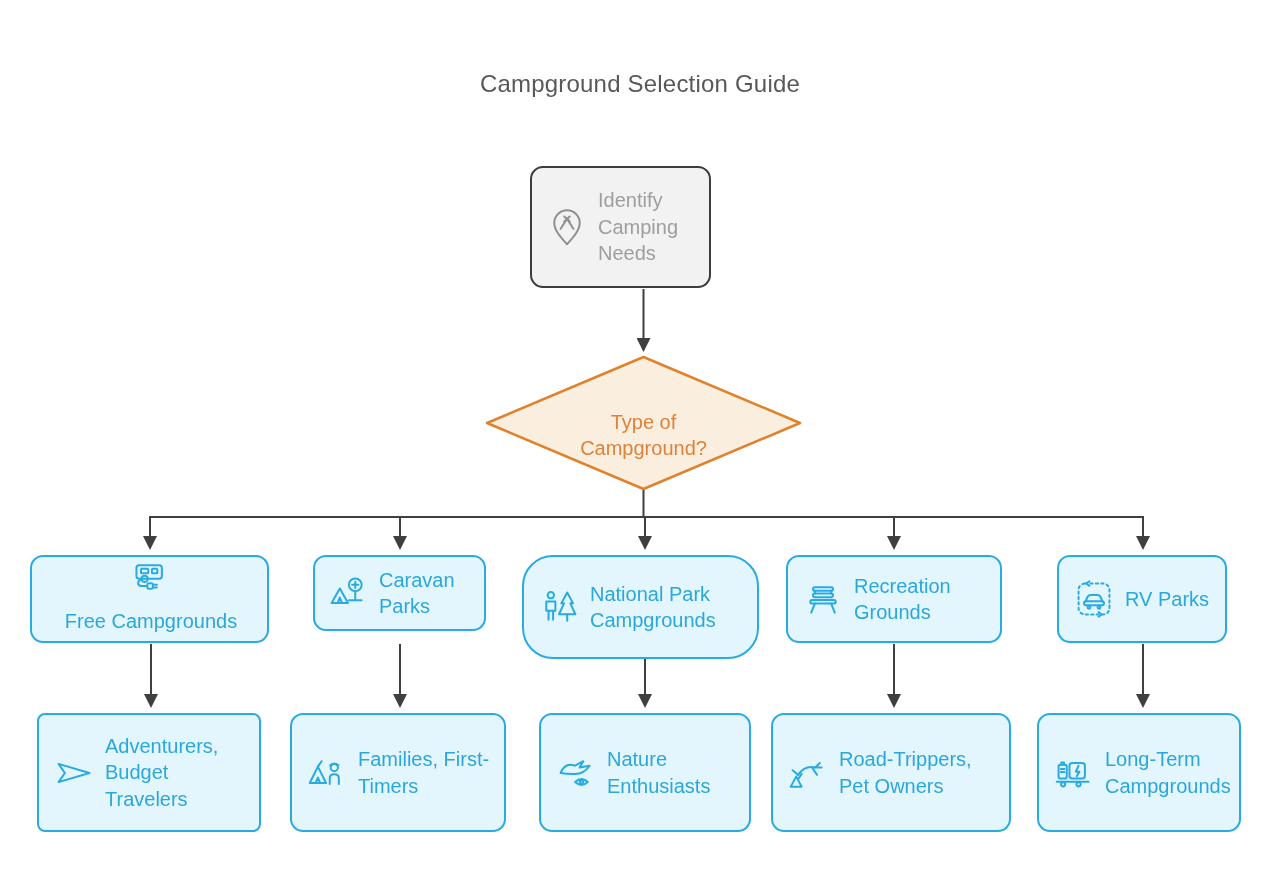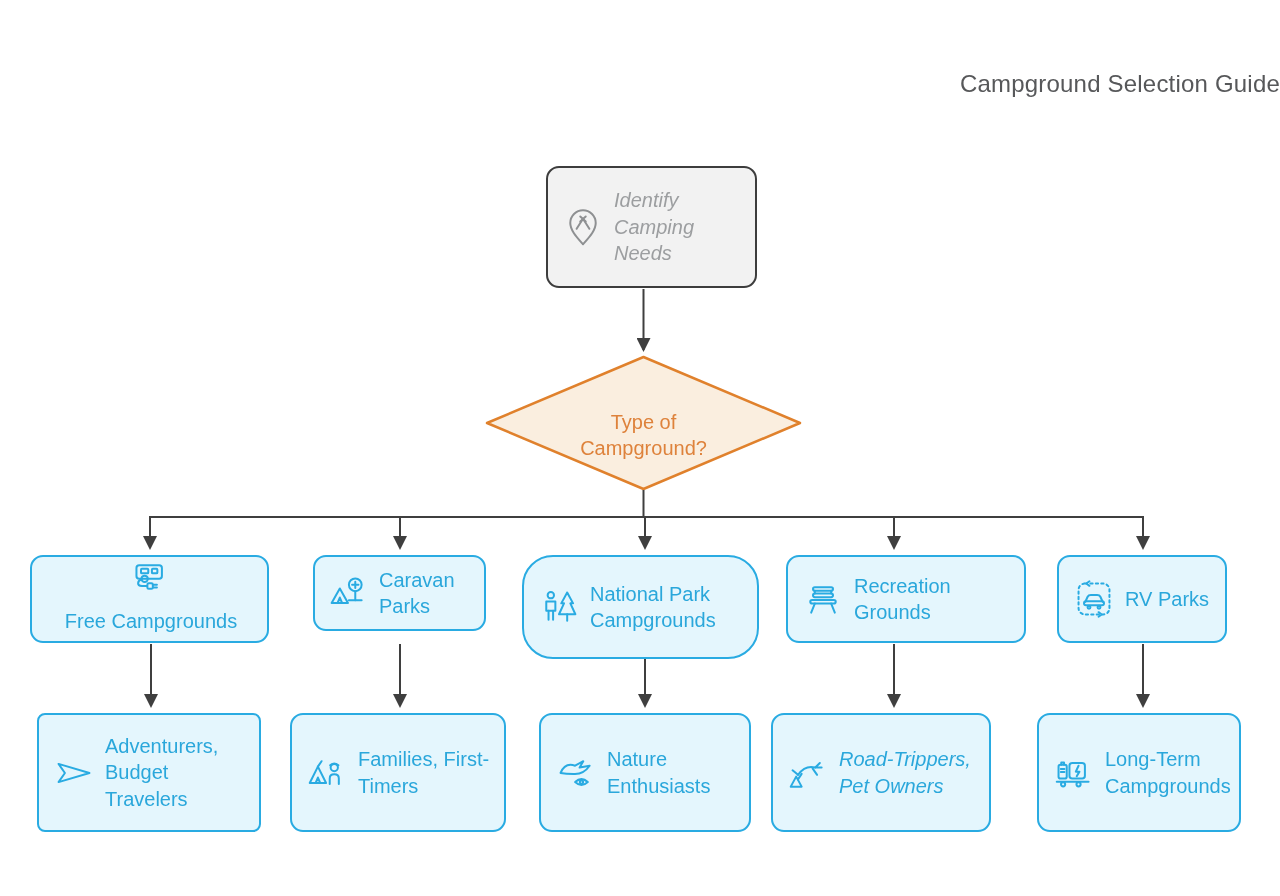--- a/index.html
+++ b/index.html
@@ -2,21 +2,21 @@
 <html><head>
 <meta charset="utf-8">
 <style>
   html,body{margin:0;padding:0;background:#ffffff;}
   body{
     width:1280px;height:896px;position:relative;overflow:hidden;
     font-family:"Liberation Sans","DejaVu Sans",sans-serif;
   }
   .canvas{position:absolute;inset:0;}
   .diagram-title{
-    position:absolute;top:70px;left:0;width:1280px;text-align:right;
+    position:absolute;top:70px;left:0;width:1280px;text-align:center;
     font-size:24px;color:#57585a;letter-spacing:.2px;
   }
   svg.connector-layer{position:absolute;top:0;left:0;pointer-events:none;}
   svg.connector-layer path.edge{stroke:#3f3f3f;stroke-width:2;fill:none;}
   .node{
     position:absolute;box-sizing:border-box;border-radius:13px;
     display:flex;align-items:center;gap:11px;padding:0 12px 0 15px;
     font-size:20px;line-height:1.32;
   }
   .node .icon{flex:0 0 auto;display:flex;}
@@ -58,21 +58,21 @@
     <path class="edge" d="M894,517 V548" marker-end="url(#arrow)"></path>
     <path class="edge" d="M1143,516 V548" marker-end="url(#arrow)"></path>
 
     <path class="edge" d="M151,644 V706" marker-end="url(#arrow)"></path>
     <path class="edge" d="M400,644 V706" marker-end="url(#arrow)"></path>
     <path class="edge" d="M645,644 V706" marker-end="url(#arrow)"></path>
     <path class="edge" d="M894,644 V706" marker-end="url(#arrow)"></path>
     <path class="edge" d="M1143,644 V706" marker-end="url(#arrow)"></path>
   </svg>
 
-  <div class="node node-start" style="left:546px;top:166px;width:211px;height:122px;font-style:italic;">
+  <div class="node node-start" style="left:530px;top:166px;width:181px;height:122px;">
     <span class="icon">
       <svg width="40" height="40" viewBox="0 0 44 44">
         <path d="M22,41 C15,33 8,25.6 8,17.6 C8,9.8 14.3,3.5 22,3.5 C29.7,3.5 36,9.8 36,17.6 C36,25.6 29,33 22,41 Z"></path>
         <path d="M15,24 L22,13 L29,24"></path>
         <path d="M19,10.5 L25,16 M25,10.5 L19,16"></path>
       </svg>
     </span>
     <span>Identify Camping Needs</span>
   </div>
 
@@ -113,21 +113,21 @@
         <circle cx="13" cy="9" r="3.5"></circle>
         <path d="M8,16 H18 V26 H8 Z"></path>
         <path d="M10.5,26 V36 M15.5,26 V36"></path>
         <path d="M31,6 L24.5,18 H27.5 L22,30 H40 L34.5,18 H37.5 Z"></path>
         <path d="M31,30 V37"></path>
       </svg>
     </span>
     <span>National Park Campgrounds</span>
   </div>
 
-  <div class="node node-cyan" style="left:786px;top:555px;width:240px;height:88px;">
+  <div class="node node-cyan" style="left:786px;top:555px;width:216px;height:88px;">
     <span class="icon">
       <svg width="40" height="40" viewBox="0 0 44 44">
         <rect x="11" y="9" width="22" height="4" rx="2"></rect>
         <rect x="11" y="16" width="22" height="4" rx="2"></rect>
         <rect x="8" y="23" width="28" height="4" rx="2"></rect>
         <path d="M13,13 V16 M31,13 V16"></path>
         <path d="M13,27 L9,37 M31,27 L35,37"></path>
       </svg>
     </span>
     <span>Recreation Grounds</span>
@@ -175,21 +175,21 @@
         <path d="M12,15 L16,9"></path>
         <path d="M9.5,33 L12,27 L14.5,33"></path>
         <circle cx="30" cy="16" r="4"></circle>
         <path d="M25.5,13.5 Q30,9.5 34.5,13.5"></path>
         <path d="M25,34 V28 Q25,23.5 30,23.5 Q35,23.5 35,28 V34"></path>
       </svg>
     </span>
     <span>Families, First-Timers</span>
   </div>
 
-  <div class="node node-cyan" style="left:771px;top:713px;width:220px;height:119px;font-style:italic;">
+  <div class="node node-cyan" style="left:771px;top:713px;width:240px;height:119px;">
     <span class="icon">
       <svg width="40" height="40" viewBox="0 0 44 44">
         <path d="M3,37 L9,26 L15,37 Z"></path>
         <path d="M11,24 Q19,13 30,16"></path>
         <path d="M30,16 L35,11 M30,16 L37,16"></path>
         <path d="M27,17 L32,24"></path>
         <path d="M15,23 L11,29"></path>
         <path d="M11,24 L5,19"></path>
       </svg>
     </span>

